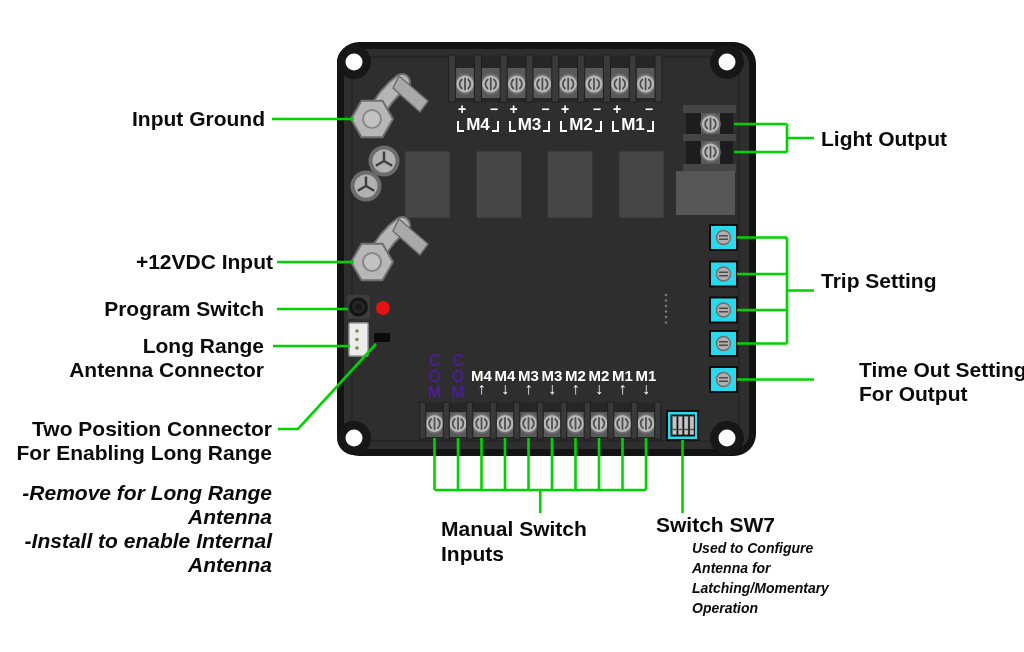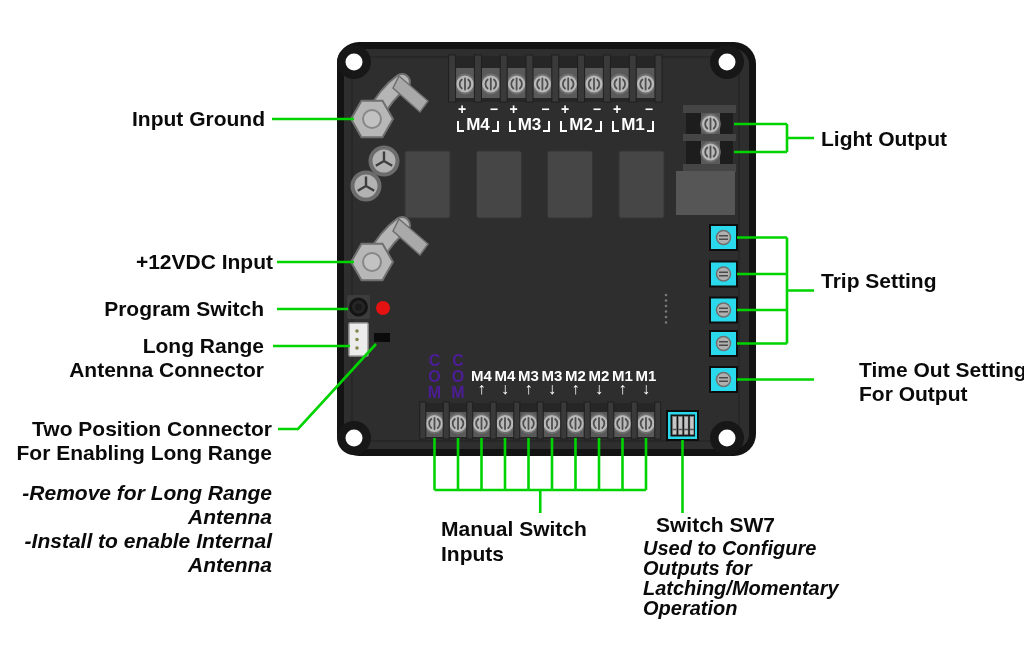--- a/index.html
+++ b/index.html
@@ -23,21 +23,21 @@
   #lbl-vdc          { right:751px; top:250px; }
   #lbl-program      { right:760px; top:297px;margin-left:8px; }
   #lbl-antenna      { right:760px; top:334px; line-height:24px; }
   #lbl-twopos       { right:752px; top:417px; line-height:24px; }
   #lbl-twopos .notes{ font-style:italic; margin-top:16px; }
   #lbl-light        { left:821px; top:127px; }
   #lbl-trip         { left:821px; top:269px; line-height:24px; }
   #lbl-timeout      { left:821px; top:358px; line-height:24px;margin-left:38px; }
   #lbl-manual       { left:441px; width:200px; top:516px; line-height:25px; }
   #lbl-sw7          { left:656px; top:513px;text-align:right; }
-  #lbl-sw7desc      { left:643px; top:538px; font-size:20px; font-style:italic; line-height:20px; }
+  #lbl-sw7desc      { left:692px; top:538px; font-size:14px; font-style:italic; line-height:20px; }
 
   
   .pair { position:absolute; width:52px; top:104px; color:#fff; }
   .pair .pm { display:flex; justify-content:space-between; padding:0 6px;
               font-size:14px; font-weight:bold; line-height:11px; }
   .pair .nm { display:flex; justify-content:center; align-items:flex-end; gap:2px;
               font-size:17px; font-weight:bold; line-height:16px; margin-top:2px; }
   .cl { width:5px; height:9px; border-left:2px solid #fff; border-bottom:2px solid #fff; margin-bottom:1px; }
   .cr { width:5px; height:9px; border-right:2px solid #fff; border-bottom:2px solid #fff; margin-bottom:1px; }
   .com-col { position:absolute; top:353px; width:18px; font-weight:bold; font-size:16px;
@@ -314,18 +314,18 @@
     <div>Time Out Setting</div>
     <div>For Output</div>
   </div>
   <div class="lbl" id="lbl-manual">
     <div>Manual Switch</div>
     <div>Inputs</div>
   </div>
   <div class="lbl" id="lbl-sw7">Switch SW7</div>
   <div class="lbl" id="lbl-sw7desc">
     <div>Used to Configure</div>
-    <div>Outputs for</div>
+    <div>Antenna for</div>
     <div>Latching/Momentary</div>
     <div>Operation</div>
   </div>
 
 </div>
 
 </body></html>

